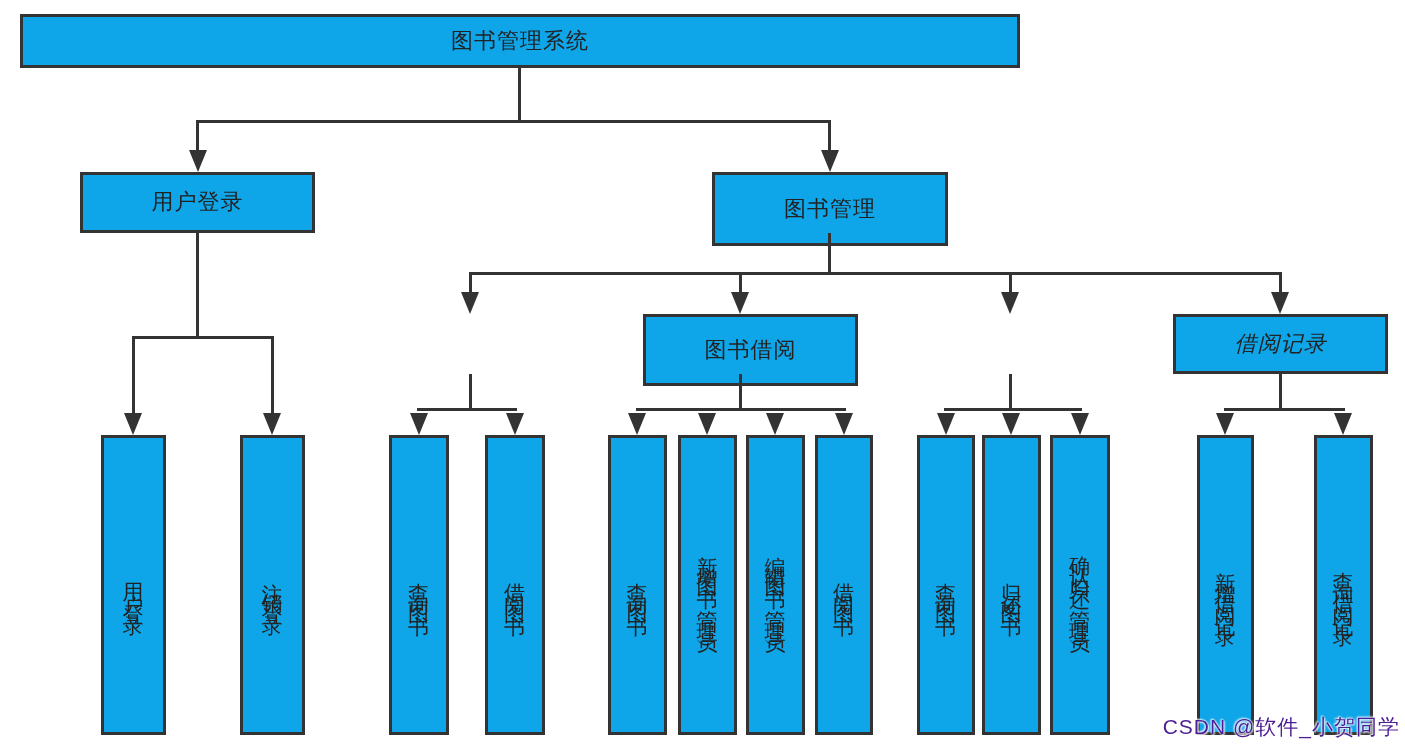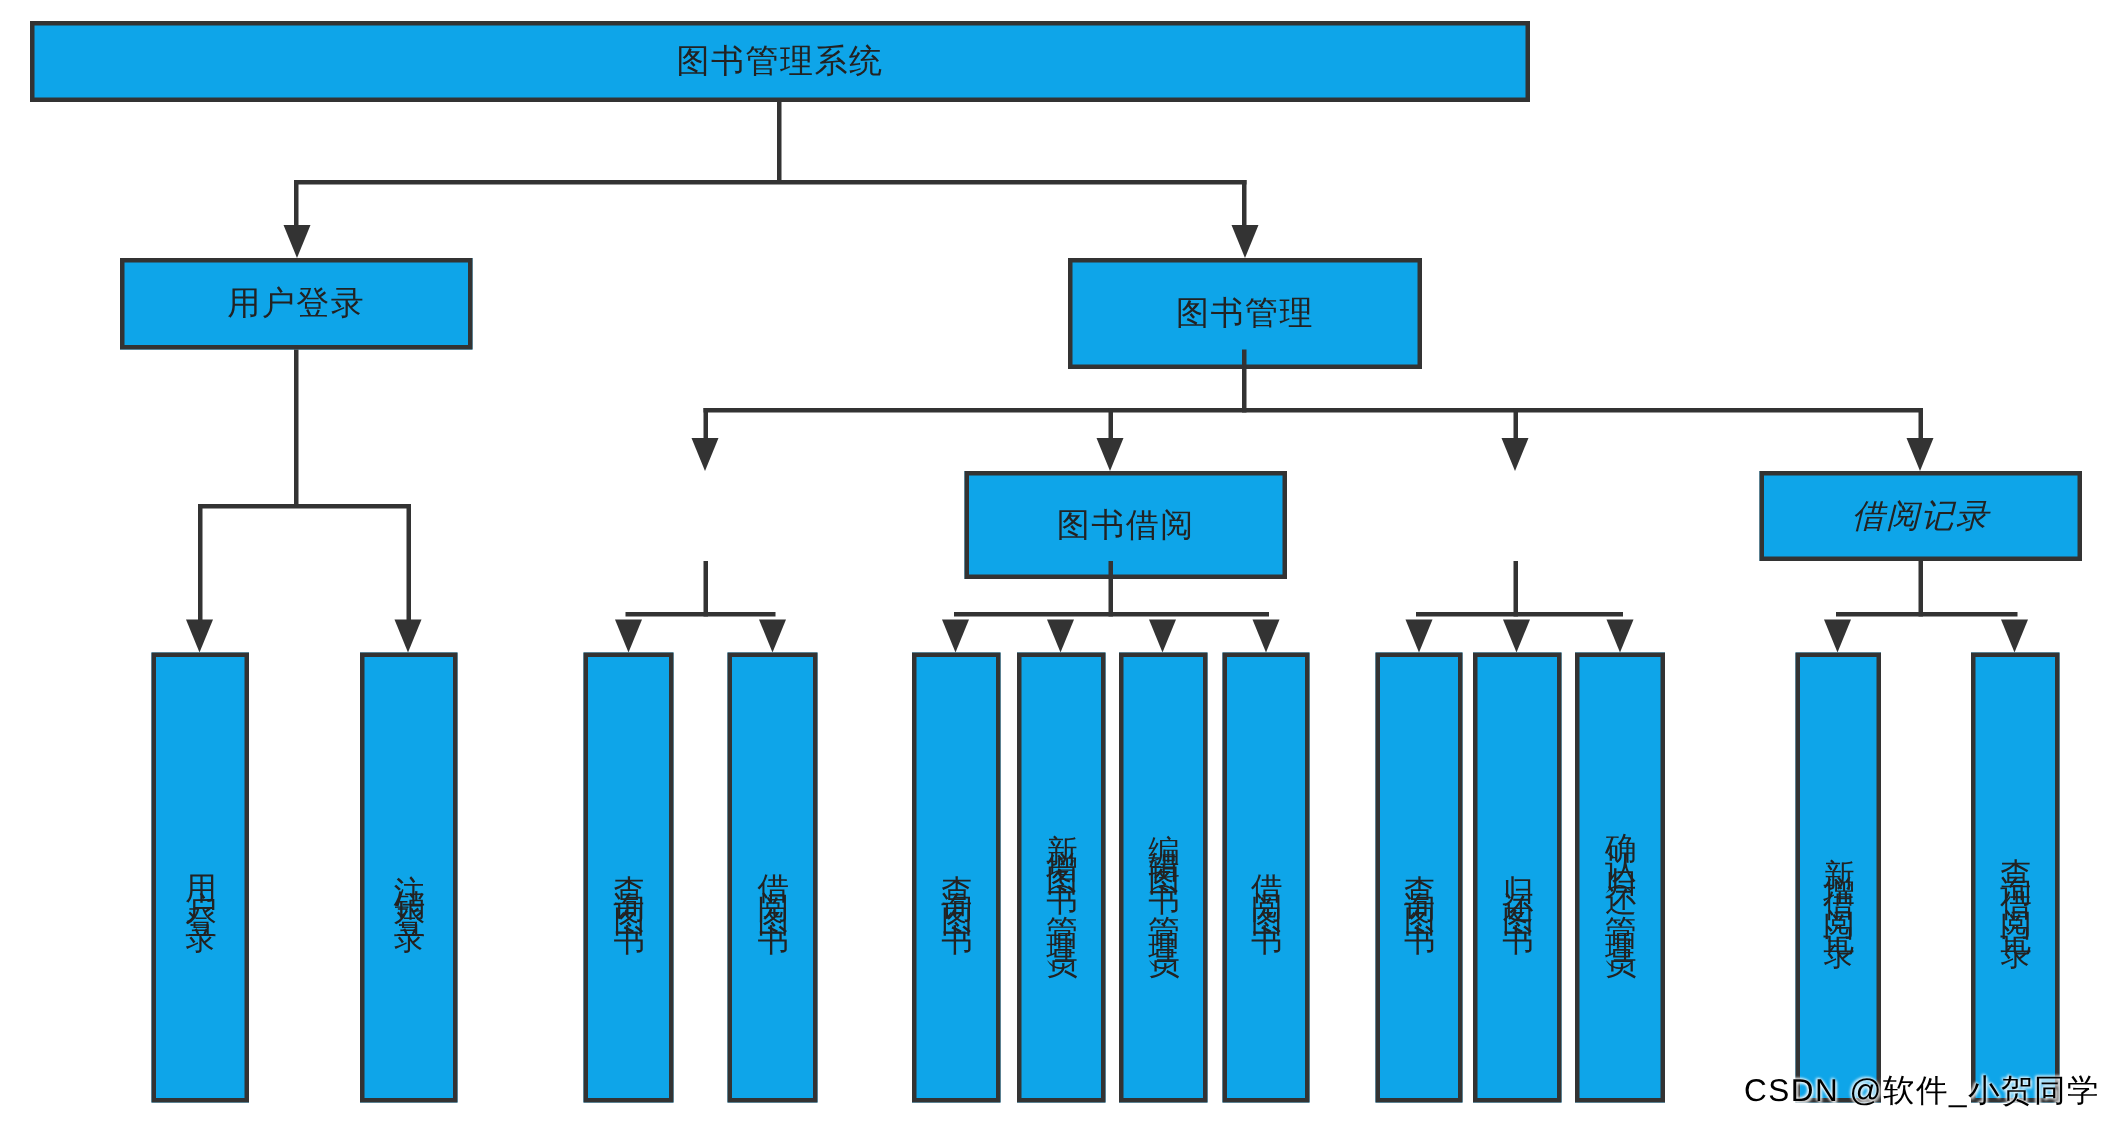--- a/index.html
+++ b/index.html
@@ -52,21 +52,21 @@
     height: 0;
     border-left: 9px solid transparent;
     border-right: 9px solid transparent;
     border-top: 22px solid #333333;
   }
   .watermark {
     position: absolute;
     right: 5px;
     bottom: 6px;
     font-size: 21px;
-    color: #000000;
+    color: #4c1d95;
     letter-spacing: 1px;
     text-shadow: 0 0 2px #ffffff, 1px 1px 2px #ffffff, -1px -1px 2px #ffffff;
     z-index: 10;
     white-space: nowrap;
   }
 </style>
 </head>
 <body>
 
 <div class="stage">

